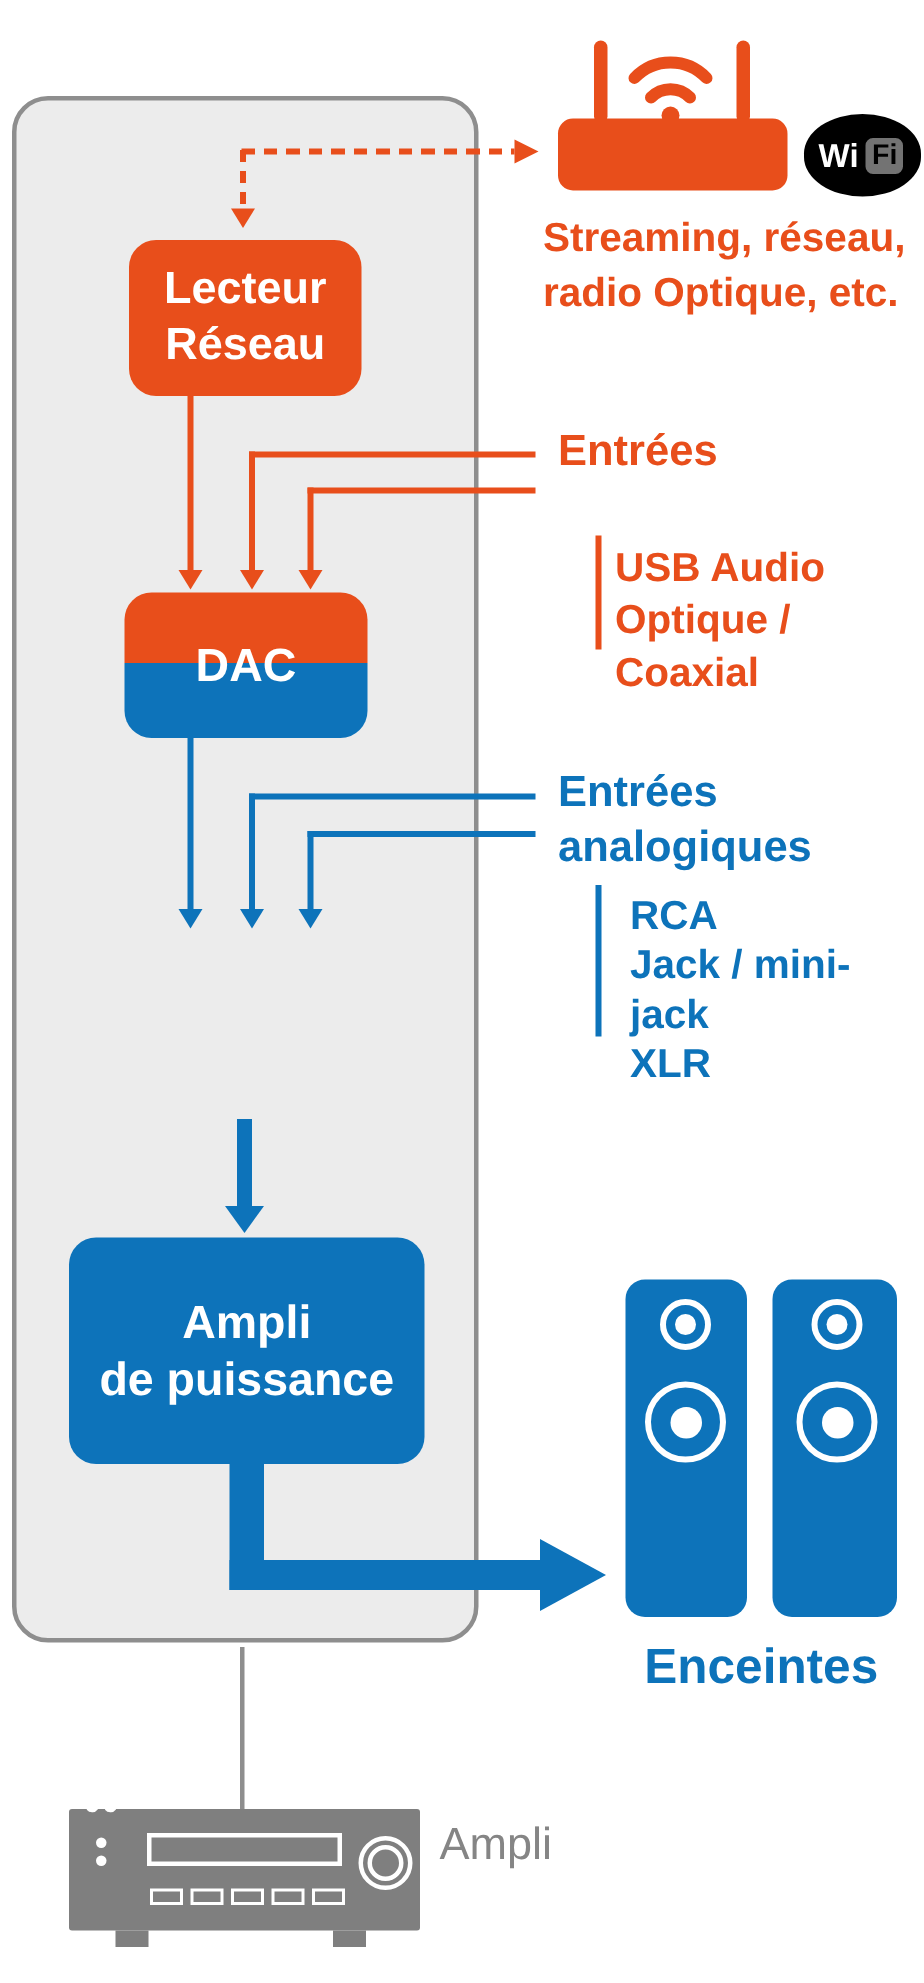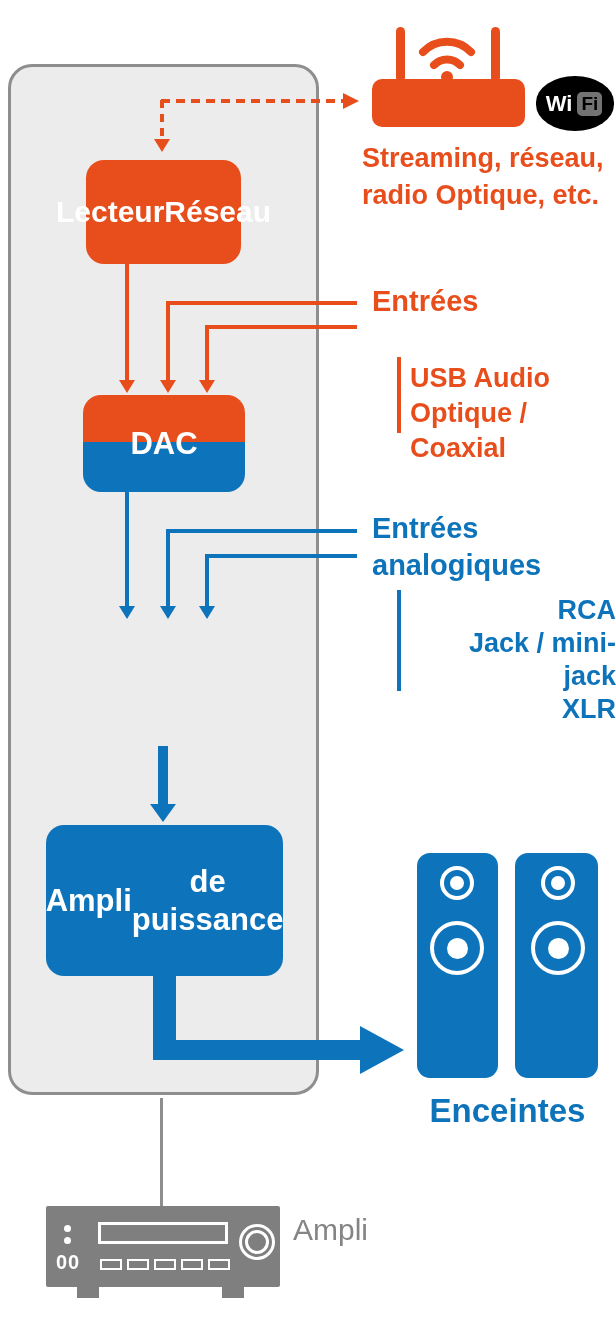--- a/index.html
+++ b/index.html
@@ -11,21 +11,21 @@
 
   
   .chassis {
     left:8px; top:64px; width:311px; height:1031px;
     background:var(--panel_fill); border:3px solid var(--panel_border);
     border-radius:24px; box-sizing:border-box;
   }
 
   
   .node {
-    border-radius:18px; color:#ffffff; display:flex; flex-direction:row;
+    border-radius:18px; color:#ffffff; display:flex; flex-direction:column;
     align-items:center; justify-content:center; text-align:center;
     font-weight:600; line-height:1.22;
   }
   .node-lecteur { left:86px; top:160px; width:155px; height:104px; background:var(--orange); font-size:30px; }
   .node-dac    { left:83px; top:395px; width:162px; height:97px; font-size:31px;
                  background:linear-gradient(to bottom, var(--orange) 0 48.5%, var(--blue) 48.5% 100%); }
   .node-pre    { left:68px; top:621px; width:190px; height:125px; background:var(--blue); font-size:31px; }
   .node-amp    { left:46px; top:825px; width:237px; height:151px; background:var(--blue); font-size:31px; }
 
   
@@ -84,21 +84,21 @@
                     color:var(--blue); font-size:33px; font-weight:700; }
 
   
   .gray-link { left:160px; top:1098px; width:3px; height:108px; background:#8e8e8e; }
   .amp-body { left:46px; top:1206px; width:234px; height:81px; background:var(--amp_gray); border-radius:2px; }
   .amp-foot { top:1287px; width:22px; height:11px; background:var(--amp_gray); }
   .amp-display { left:98px; top:1222px; width:130px; height:22px; border:3px solid #ffffff; box-sizing:border-box; }
   .amp-knob-outer { left:239px; top:1224px; width:36px; height:36px; border:3px solid #ffffff; border-radius:50%; box-sizing:border-box; }
   .amp-knob-inner { left:245px; top:1230px; width:24px; height:24px; border:3px solid #ffffff; border-radius:50%; box-sizing:border-box; }
   .amp-dot { width:7px; height:7px; background:#ffffff; border-radius:50%; left:64px; }
-  .amp-digits { left:56px; top:1251px; color:#ffffff; font-size:20px; font-weight:700; letter-spacing:1px; }
+  .amp-digits { left:56px; top:1191px; color:#ffffff; font-size:20px; font-weight:700; letter-spacing:1px; }
   .amp-buttons { left:100px; top:1259px; display:flex; gap:5px; }
   .amp-buttons span { display:block; width:22px; height:11px; border:2px solid #ffffff; box-sizing:border-box; }
   .amp-caption { left:293px; top:1211px; color:var(--caption_gray); font-size:30px; font-weight:400; line-height:38px; }
 </style>
 </head>
 <body>
 
 <div id="canvas">
 
   <div class="abs chassis"></div>
@@ -163,21 +163,21 @@
   <div class="abs ah-down-b" style="left:160px; top:606px;"></div>
   <div class="abs hline line-b" style="left:205px; top:554px; width:152px;"></div>
   <div class="abs vline line-b" style="left:205px; top:554px; height:53px;"></div>
   <div class="abs ah-down-b" style="left:199px; top:606px;"></div>
 
   <div class="abs sec-title blue" style="left:372px; top:510px;">
     <div>Entrées</div>
     <div>analogiques</div>
   </div>
   <div class="abs list-bar line-b" style="left:397px; top:590px; height:101px;"></div>
-  <div class="abs sec-list blue" style="left:420px; top:594px;text-align:right;">
+  <div class="abs sec-list blue" style="left:420px; top:594px;">
     <div>RCA</div>
     <div>Jack / mini-jack</div>
     <div>XLR</div>
   </div>
 
 
   <div class="abs mid-shaft"></div>
   <div class="abs mid-head"></div>
 
   <div class="abs node node-amp">

